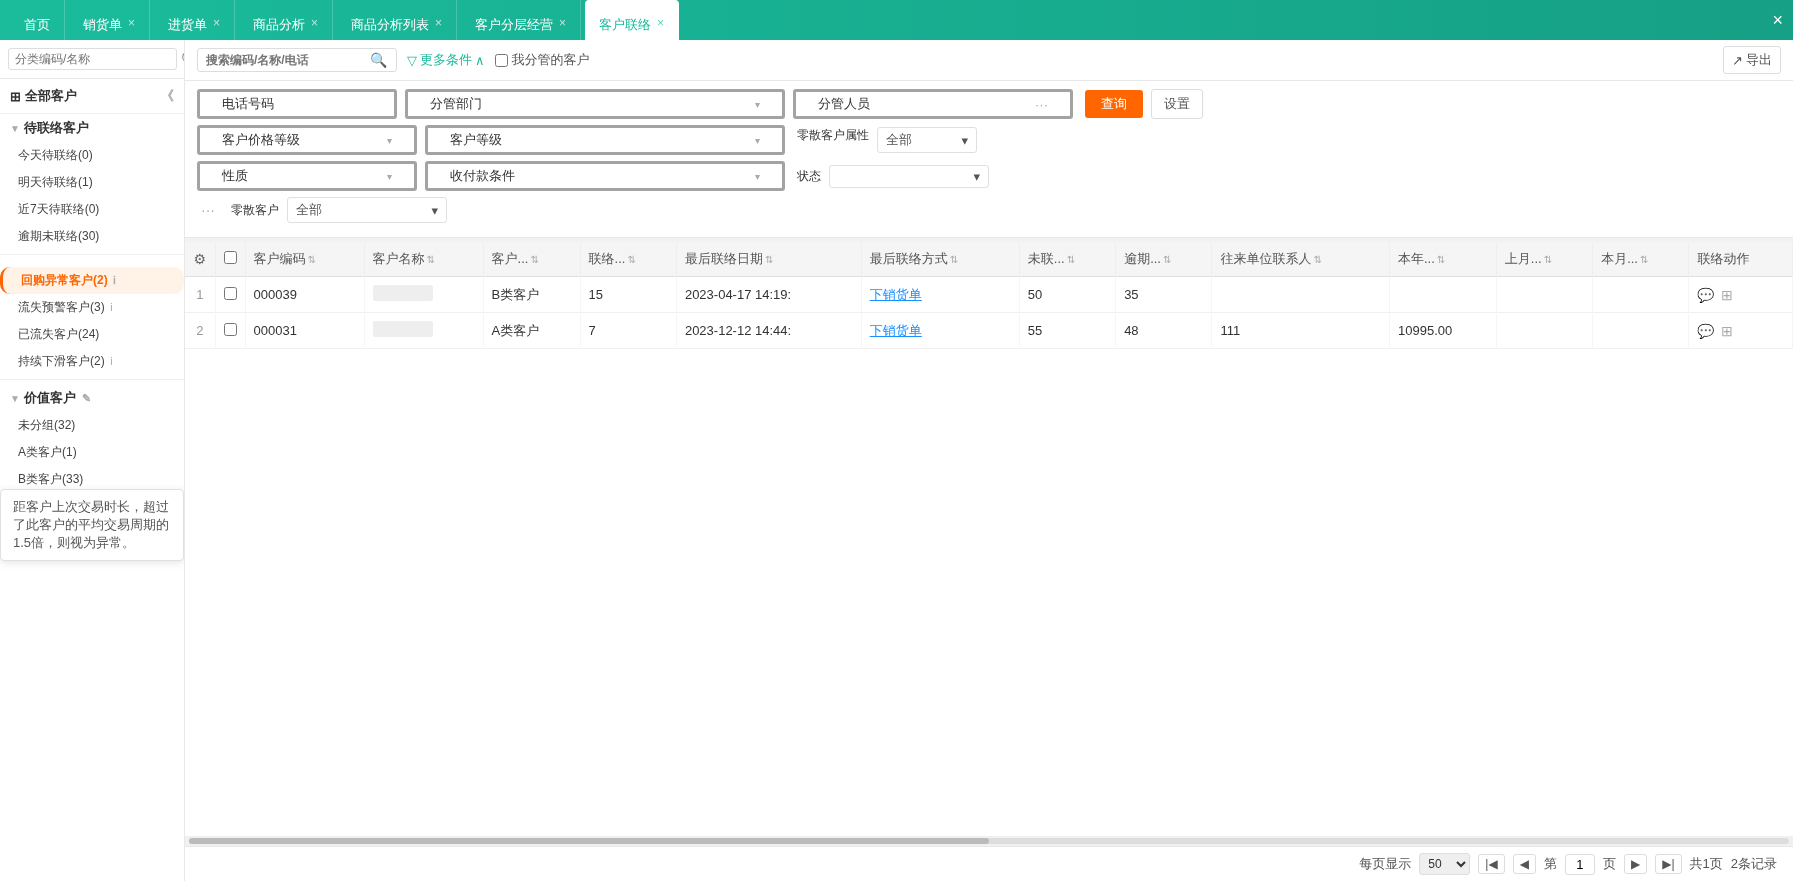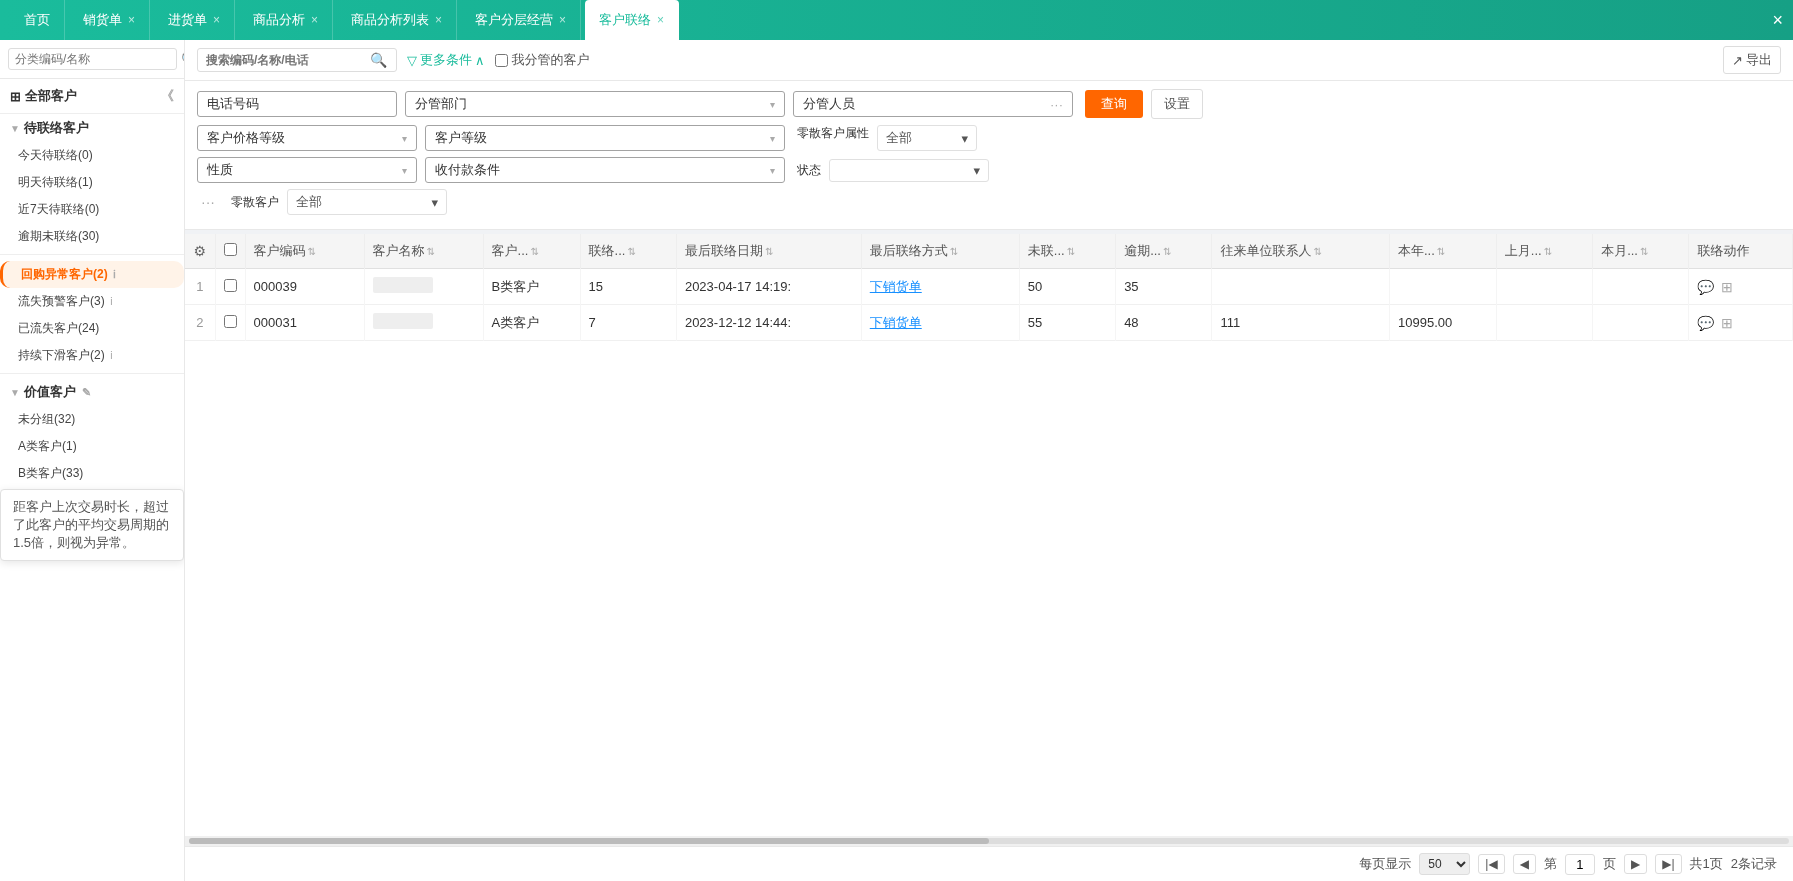--- a/index.html
+++ b/index.html
@@ -5,21 +5,21 @@
     * { box-sizing: border-box; margin: 0; padding: 0; font-family: 'Microsoft YaHei', Arial, sans-serif; font-size: 13px; }
     body { background: #f0f2f5; overflow: hidden; width: 1793px; height: 881px; }
 
     
     .top-nav {
       display: flex; align-items: center; height: 40px;
       background: linear-gradient(90deg, #1abc9c 0%, #16a085 100%);
       padding: 0 10px; gap: 4px; position: relative;
     }
     .nav-tab {
-      display: flex; align-items: center; height: 40px; padding: 0 14px;
+      display: flex; height: 40px; padding: 16px 14px;
       color: #fff; cursor: pointer; font-size: 13px; white-space: nowrap;
       border-right: 1px solid rgba(255,255,255,0.2);
     }
     .nav-tab.active {
       background: #fff; color: #1abc9c; border-radius: 4px 4px 0 0;
     }
     .nav-tab .close-x { margin-left: 6px; font-size: 12px; opacity: 0.7; }
     .nav-close-btn {
       position: absolute; right: 10px; top: 50%; transform: translateY(-50%);
       color: #fff; font-size: 18px; cursor: pointer;
@@ -86,22 +86,22 @@
       color: #555; font-size: 12px; cursor: pointer; padding: 4px 8px;
       border: 1px solid #ddd; border-radius: 3px; background: #fff;
     }
 
     
     .advanced-filter {
       background: #fff; padding: 8px 12px; border-bottom: 1px solid #e8e8e8;
     }
     .filter-row { display: flex; align-items: center; gap: 8px; margin-bottom: 6px; flex-wrap: wrap; }
     .filter-item {
-      display: flex; align-items: center; border: 1px solid #a3a3a3;
-      border-radius: 3px; padding: 3px 9px; min-width: 160px; gap: 4px;
+      display: flex; align-items: center; border: 3px solid #a3a3a3;
+      border-radius: 3px; padding: 3px 22px; min-width: 160px; gap: 4px;
       background: #fff; font-size: 12px; color: #555;
     }
     .filter-item .label { color: #333; white-space: nowrap; }
     .filter-item .arrow { margin-left: auto; color: #aaa; font-size: 10px; }
     .filter-item-wide { min-width: 300px; }
     .filter-label-static { font-size: 12px; color: #333; white-space: nowrap; padding: 0 4px; }
     .filter-dropdown {
       display: flex; align-items: center; border: 1px solid #e0e0e0;
       border-radius: 3px; padding: 3px 8px; min-width: 100px;
       background: #fff; font-size: 12px; color: #555; cursor: pointer; gap: 4px;
@@ -231,21 +231,21 @@
     <div class="sidebar-item">逾期未联络(30)</div>
 
     <div class="sidebar-divider"></div>
 
     <div style="position: relative;">
       <div class="tooltip-box">
         <span>距客户上次交易时长，超过了此客户的平均交易周期的1.5倍，则视为异常。</span>
       </div>
     </div>
 
-    <div class="sidebar-item active" style="margin-top: 2px; border-radius: 10px;">
+    <div class="sidebar-item active" style="margin-top: 8px; border-radius: 10px;">
       回购异常客户(2)
       <span style="color:#aaa; font-size:11px; margin-left:2px;">ℹ</span>
     </div>
     <div class="sidebar-item">
       流失预警客户(3)
       <span style="color:#aaa; font-size:11px; margin-left:2px;">ℹ</span>
     </div>
     <div class="sidebar-item">已流失客户(24)</div>
     <div class="sidebar-item">
       持续下滑客户(2)

